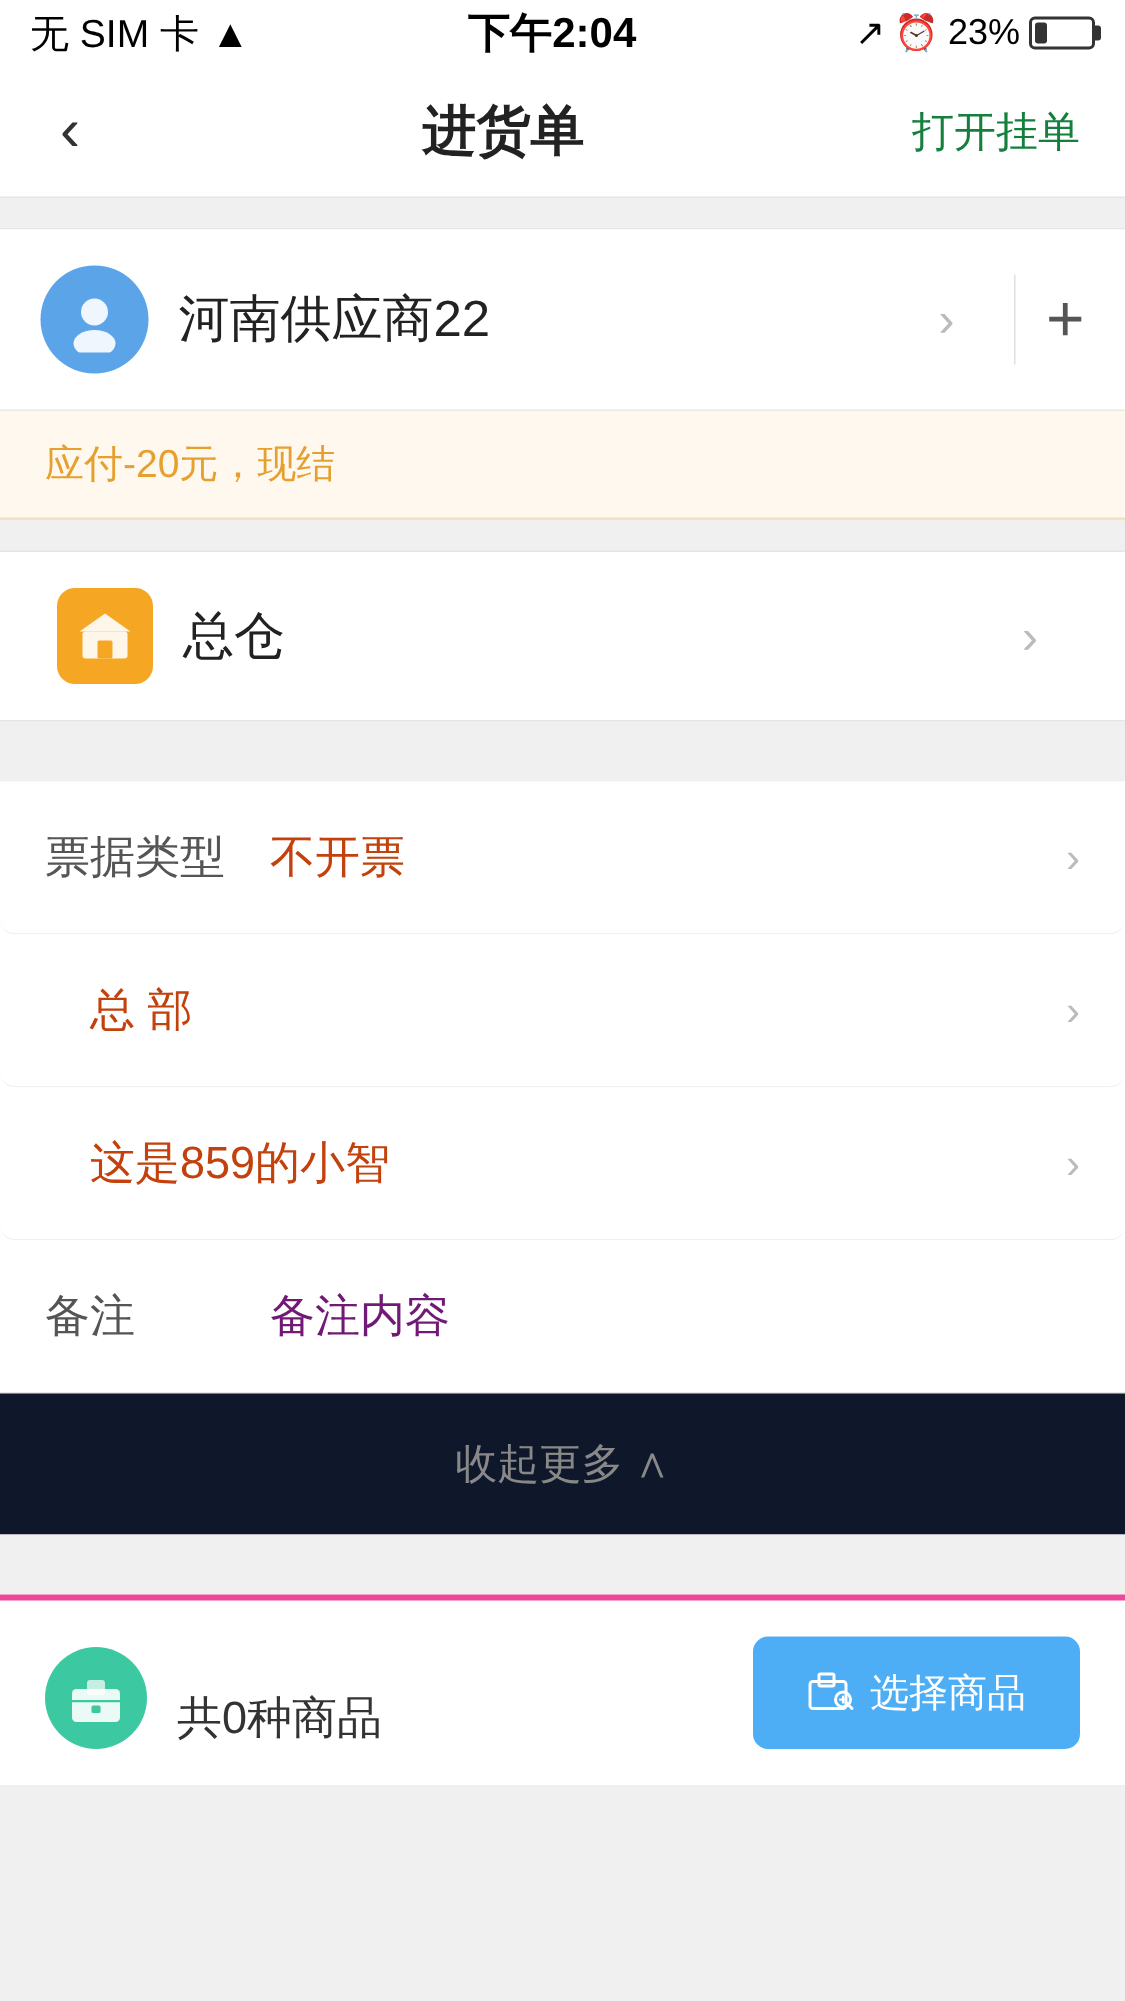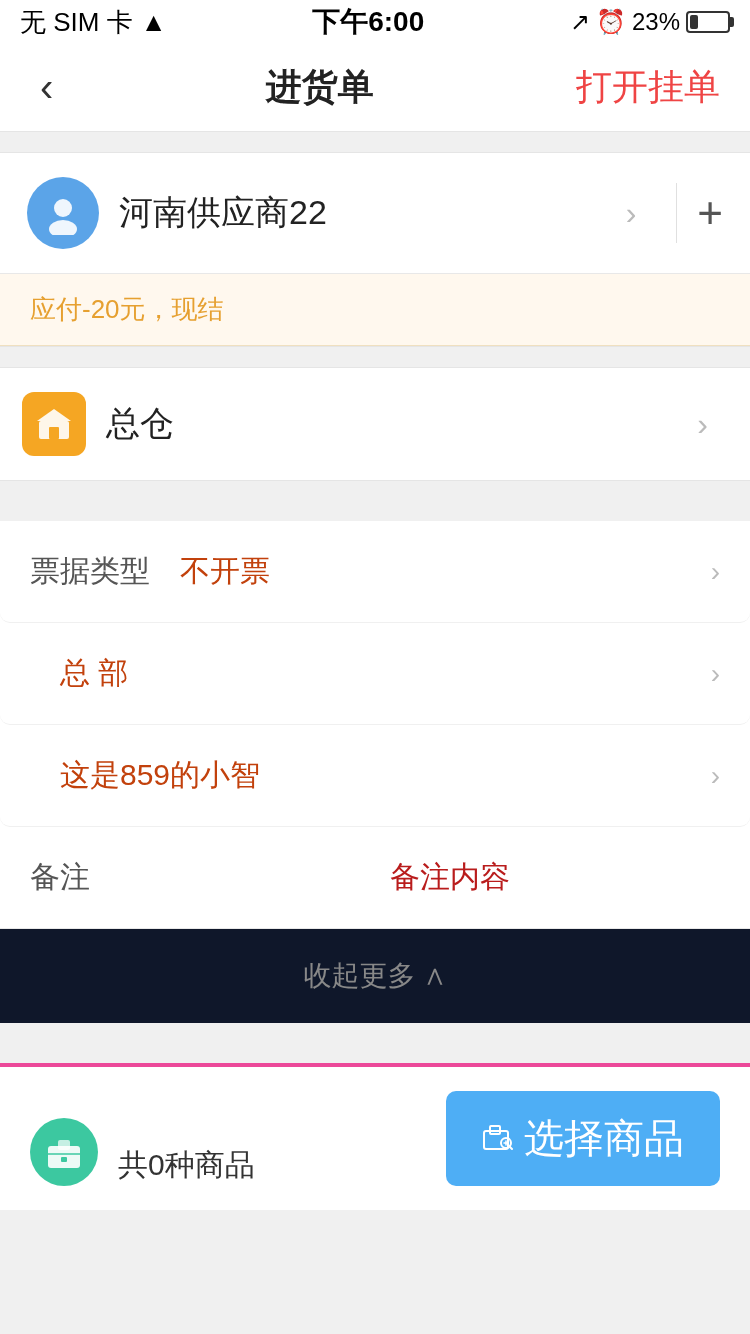--- a/index.html
+++ b/index.html
@@ -68,22 +68,22 @@
       color: #333;
       cursor: pointer;
       padding: 10px;
     }
     .nav-title {
       font-size: 36px;
       font-weight: 600;
       color: #222;
     }
     .nav-action {
-      font-size: 36px;
-      color: #ef4444;
+      font-size: 28px;
+      color: #15803d;
       cursor: pointer;
     }
 
     
     .section-gap {
       height: 20px;
       background: #f0f0f0;
     }
 
     
@@ -142,21 +142,21 @@
       padding: 18px 30px;
       font-size: 26px;
       color: #e6a030;
       border-bottom: 1px solid #f0e0c0;
     }
 
     
     .warehouse-row {
       display: flex;
       align-items: center;
-      padding: 24px 22px;
+      padding: 24px 38px;
       background: #fff;
     }
     .warehouse-icon {
       width: 64px;
       height: 64px;
       border-radius: 12px;
       background: #f5a623;
       display: flex;
       align-items: center;
       justify-content: center;
@@ -191,22 +191,21 @@
       width: 120px;
       flex-shrink: 0;
     }
     .form-value {
       flex: 1;
       font-size: 30px;
       color: #c2410c;
       padding-left: 30px;
     }
     .form-value.placeholder {
-      color: #b91c1c;
-      text-align: center;
+      color: #701a75;
     }
     .form-chevron {
       color: #bbb;
       font-size: 28px;
       margin-left: 10px;
     }
 
     
     .collapse-row {
       background: #0f172a;
@@ -242,38 +241,38 @@
       flex: 1;
       font-size: 30px;
       color: #333;
     }
     .select-btn {
       background: #4eaef5;
       color: #fff;
       border: none;
       border-radius: 10px;
       padding: 20px 36px;
-      font-size: 40px;
+      font-size: 26px;
       display: flex;
       align-items: center;
       gap: 10px;
       cursor: pointer;
     }
 
     .wifi-icon { font-size: 26px; }
   </style>
 </head>
 <body>
 
 <div class="status-bar">
   <div class="status-left">
     <span>无 SIM 卡</span>
     <span class="wifi-icon">▲</span>
   </div>
-  <div class="status-center">下午6:00</div>
+  <div class="status-center">下午2:04</div>
   <div class="status-right">
     <span>↗</span>
     <span>⏰</span>
     <span>23%</span>
     <span class="battery">
       <span class="battery-fill"></span>
     </span>
   </div>
 </div>
 

